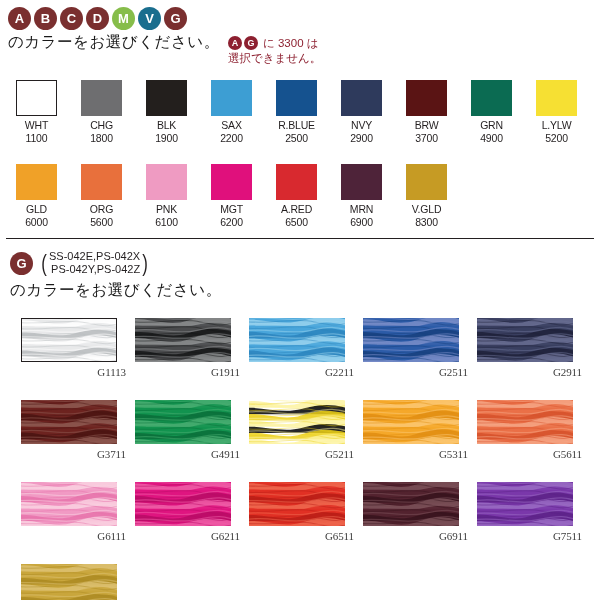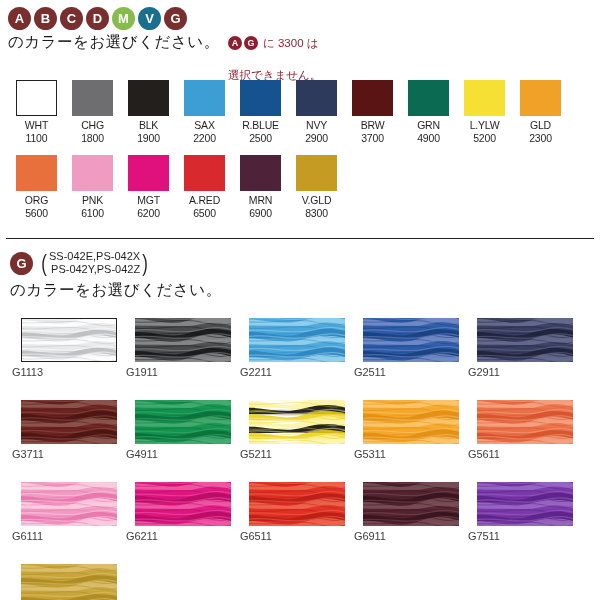--- a/index.html
+++ b/index.html
@@ -79,31 +79,31 @@
     border-radius: 50%;
     color: #ffffff;
     font-size: 9px;
     font-weight: bold;
     line-height: 14px;
     text-align: center;
     flex: 0 0 auto;
   }
 
   .caution-text { padding-left: 3px; }
-  .caution-line2 { margin-top: 18px; }
+  .caution-line2 { margin-top: 1px; }
 
   
   .solid-grid {
     position: absolute;
     left: 10px;
     top: 80px;
     width: 580px;
     display: flex;
     flex-wrap: wrap;
-    gap: 3px;
+    gap: 12px;
   }
 
   .solid-cell {
     width: 53px;
     margin-right: 0;
     margin-bottom: 8px;
     text-align: center;
   }
 
   .solid-chip {
@@ -187,21 +187,22 @@
     top: 318px;
     width: 580px;
     display: flex;
     flex-wrap: wrap;
   }
 
   .grad-cell {
     width: 114px;
     margin-right: 0;
     margin-bottom: 22px;
-    text-align: left;
+    text-align: right;
+    font-family: Liberation Serif, serif;
   }
 
   .grad-chip {
     position: relative;
     width: 96px;
     height: 44px;
     margin: 0 auto;
     overflow: hidden;
   }
 
@@ -290,21 +291,21 @@
         <div class="solid-code">4900</div>
       </div>
       <div class="solid-cell">
         <div class="solid-chip" style="background: rgb(246, 224, 51);"></div>
         <div class="solid-label">L.YLW</div>
         <div class="solid-code">5200</div>
       </div>
       <div class="solid-cell">
         <div class="solid-chip" style="background: rgb(240, 161, 40);"></div>
         <div class="solid-label">GLD</div>
-        <div class="solid-code">2300</div>
+        <div class="solid-code">6000</div>
       </div>
       <div class="solid-cell">
         <div class="solid-chip" style="background: rgb(232, 112, 60);"></div>
         <div class="solid-label">ORG</div>
         <div class="solid-code">5600</div>
       </div>
       <div class="solid-cell">
         <div class="solid-chip" style="background: rgb(239, 155, 194);"></div>
         <div class="solid-label">PNK</div>
         <div class="solid-code">6100</div>

